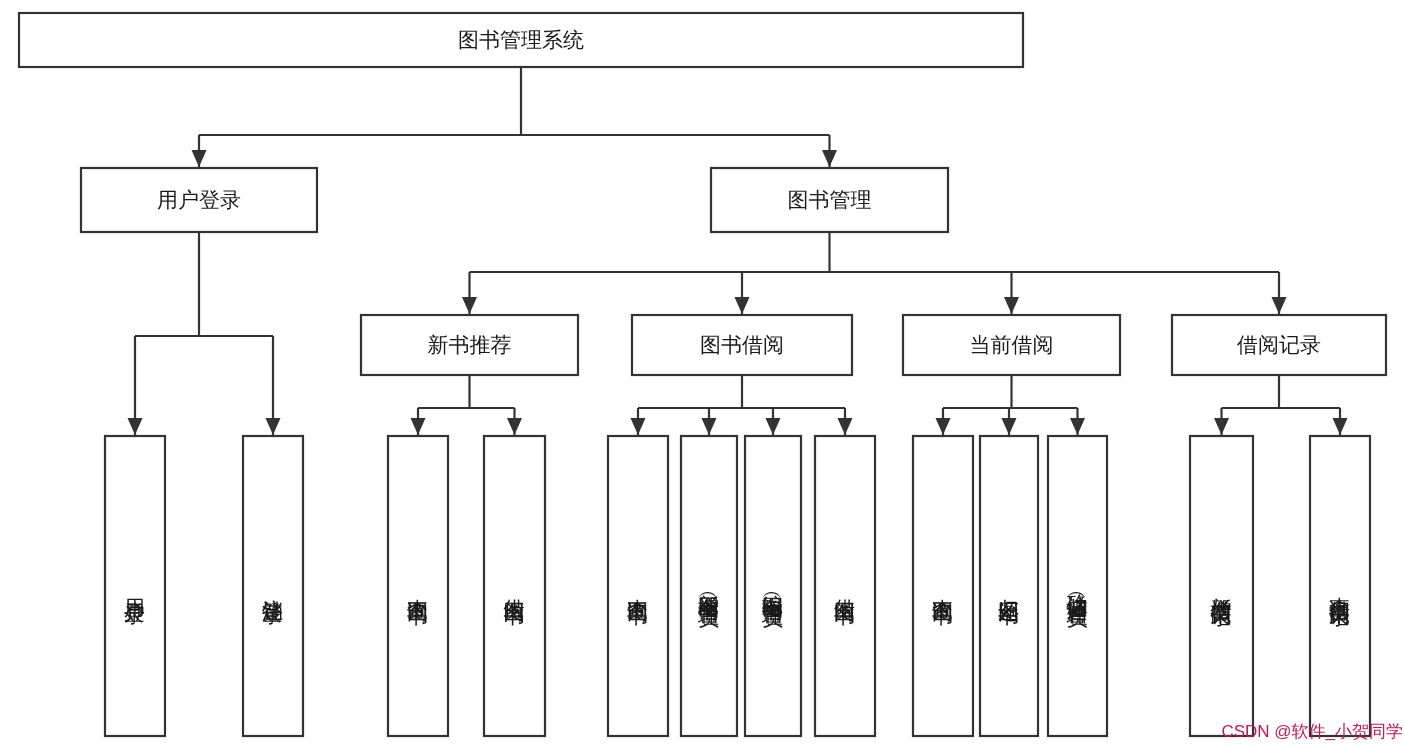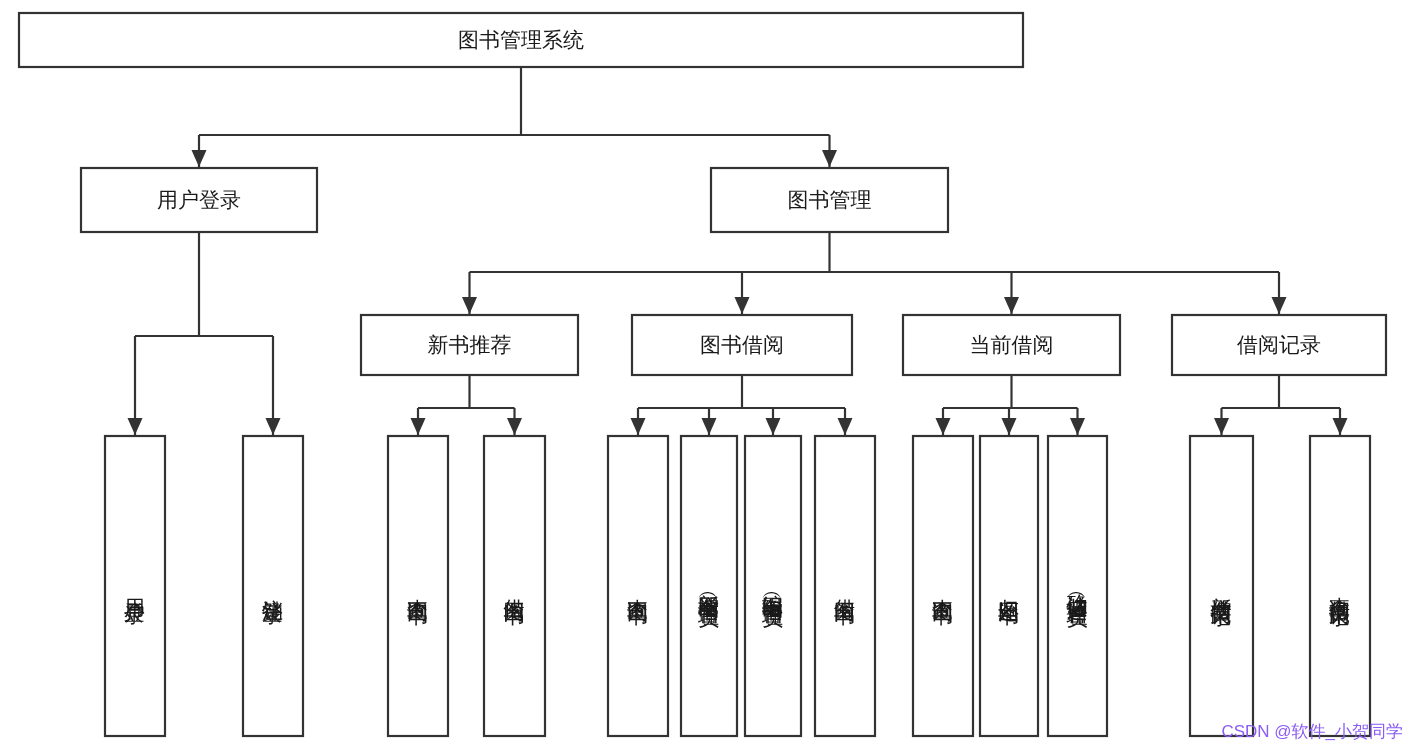--- a/index.html
+++ b/index.html
@@ -68,21 +68,21 @@
     color: #1a1a1a;
     letter-spacing: 2px;
     white-space: nowrap;
   }
   .watermark {
     position: absolute;
     right: 10px;
     bottom: 4px;
     font-family: "Liberation Sans", "DejaVu Sans", sans-serif;
     font-size: 17px;
-    color: #8b5cf6;
+    color: #be185d;
     white-space: nowrap;
     user-select: none;
   }
 </style>
 </head>
 <body>
 
 <div id="diagram-root">
 
   <svg id="tree-svg" viewBox="0 0 1405 747">

